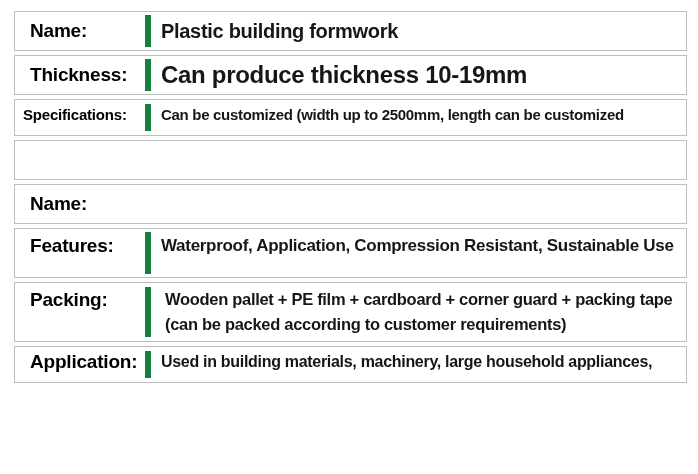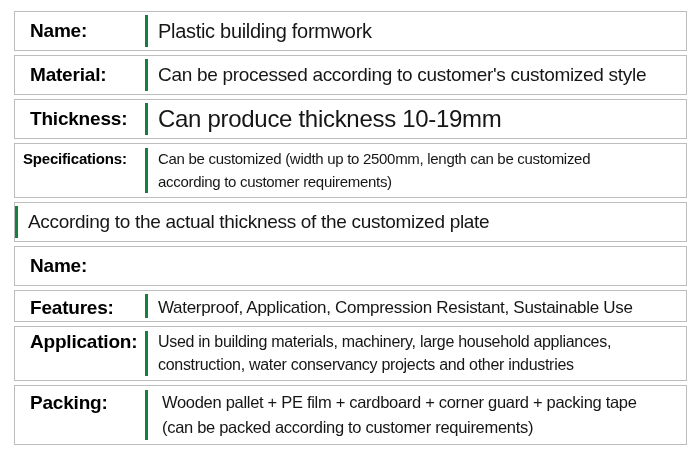--- a/index.html
+++ b/index.html
@@ -33,40 +33,41 @@
     box-sizing: border-box;
     padding-left: 15px;
     font-weight: 700;
     font-size: 19px;
     color: #000000;
     letter-spacing: -0.2px;
     overflow: hidden;
   }
   .value-cell {
     flex: 1 1 auto;
-    border-left: 3px solid #15803d;
+    border-left: 6px solid #15803d;
     padding-left: 10px;
     padding-right: 2px;
     white-space: pre-line;
     letter-spacing: -0.3px;
     overflow: hidden;
+    font-weight: bold;
   }
   
   .r-name, .r-material, .r-thickness, .r-weight, .r-color { height: 40px; }
   .r-name .label-cell, .r-name .value-cell,
   .r-material .label-cell, .r-material .value-cell,
   .r-thickness .label-cell, .r-thickness .value-cell,
   .r-weight .label-cell, .r-weight .value-cell,
   .r-color .label-cell, .r-color .value-cell { line-height: 32px; }
 
-  .r-features { height: 32px; }
+  .r-features { height: 50px; }
   .r-features .label-cell, .r-features .value-cell { line-height: 28px; }
 
   
-  .r-specifications, .r-application { height: 55px; padding: 4px 0; }
+  .r-specifications, .r-application { height: 37px; padding: 4px 0; }
   .r-specifications .label-cell, .r-specifications .value-cell,
   .r-application .label-cell, .r-application .value-cell { line-height: 22.5px; }
 
   .r-packing { height: 60px; padding: 4px 0; }
   .r-packing .label-cell, .r-packing .value-cell { line-height: 25px; }
 
   
   .r-name .value-cell      { font-size: 20px; }
   .r-material .value-cell  { font-size: 19px; }
   .r-thickness .value-cell { font-size: 24px; }
@@ -84,54 +85,49 @@
 </head>
 <body>
 
 <div class="page">
 
   <div class="row r-name">
     <div class="label-cell">Name:</div>
     <div class="value-cell">Plastic building formwork</div>
   </div>
 
-  <div class="row r-material">
-    <div class="label-cell">Material:</div>
-    <div class="value-cell">Can be processed according to customer's customized style</div>
-  </div>
 
   <div class="row r-thickness">
     <div class="label-cell">Thickness:</div>
     <div class="value-cell">Can produce thickness 10-19mm</div>
   </div>
 
   <div class="row r-specifications">
     <div class="label-cell">Specifications:</div>
     <div class="value-cell">Can be customized (width up to 2500mm, length can be customized
 according to customer requirements)</div>
   </div>
 
   <div class="row r-weight">
-    <div class="value-cell">According to the actual thickness of the customized plate</div>
   </div>
 
   <div class="row r-color">
     <div class="label-cell">Name:</div>
   </div>
 
   <div class="row r-features">
     <div class="label-cell">Features:</div>
     <div class="value-cell">Waterproof, Application, Compression Resistant, Sustainable Use</div>
   </div>
 
+  <div class="row r-packing">
+    <div class="label-cell">Packing:</div>
+    <div class="value-cell">Wooden pallet + PE film + cardboard + corner guard + packing tape
+(can be packed according to customer requirements)</div>
+  </div>
+
   <div class="row r-application">
     <div class="label-cell">Application:</div>
     <div class="value-cell">Used in building materials, machinery, large household appliances,
 construction, water conservancy projects and other industries</div>
   </div>
 
-  <div class="row r-packing">
-    <div class="label-cell">Packing:</div>
-    <div class="value-cell">Wooden pallet + PE film + cardboard + corner guard + packing tape
-(can be packed according to customer requirements)</div>
-  </div>
-
 </div>
 
 </body></html>

